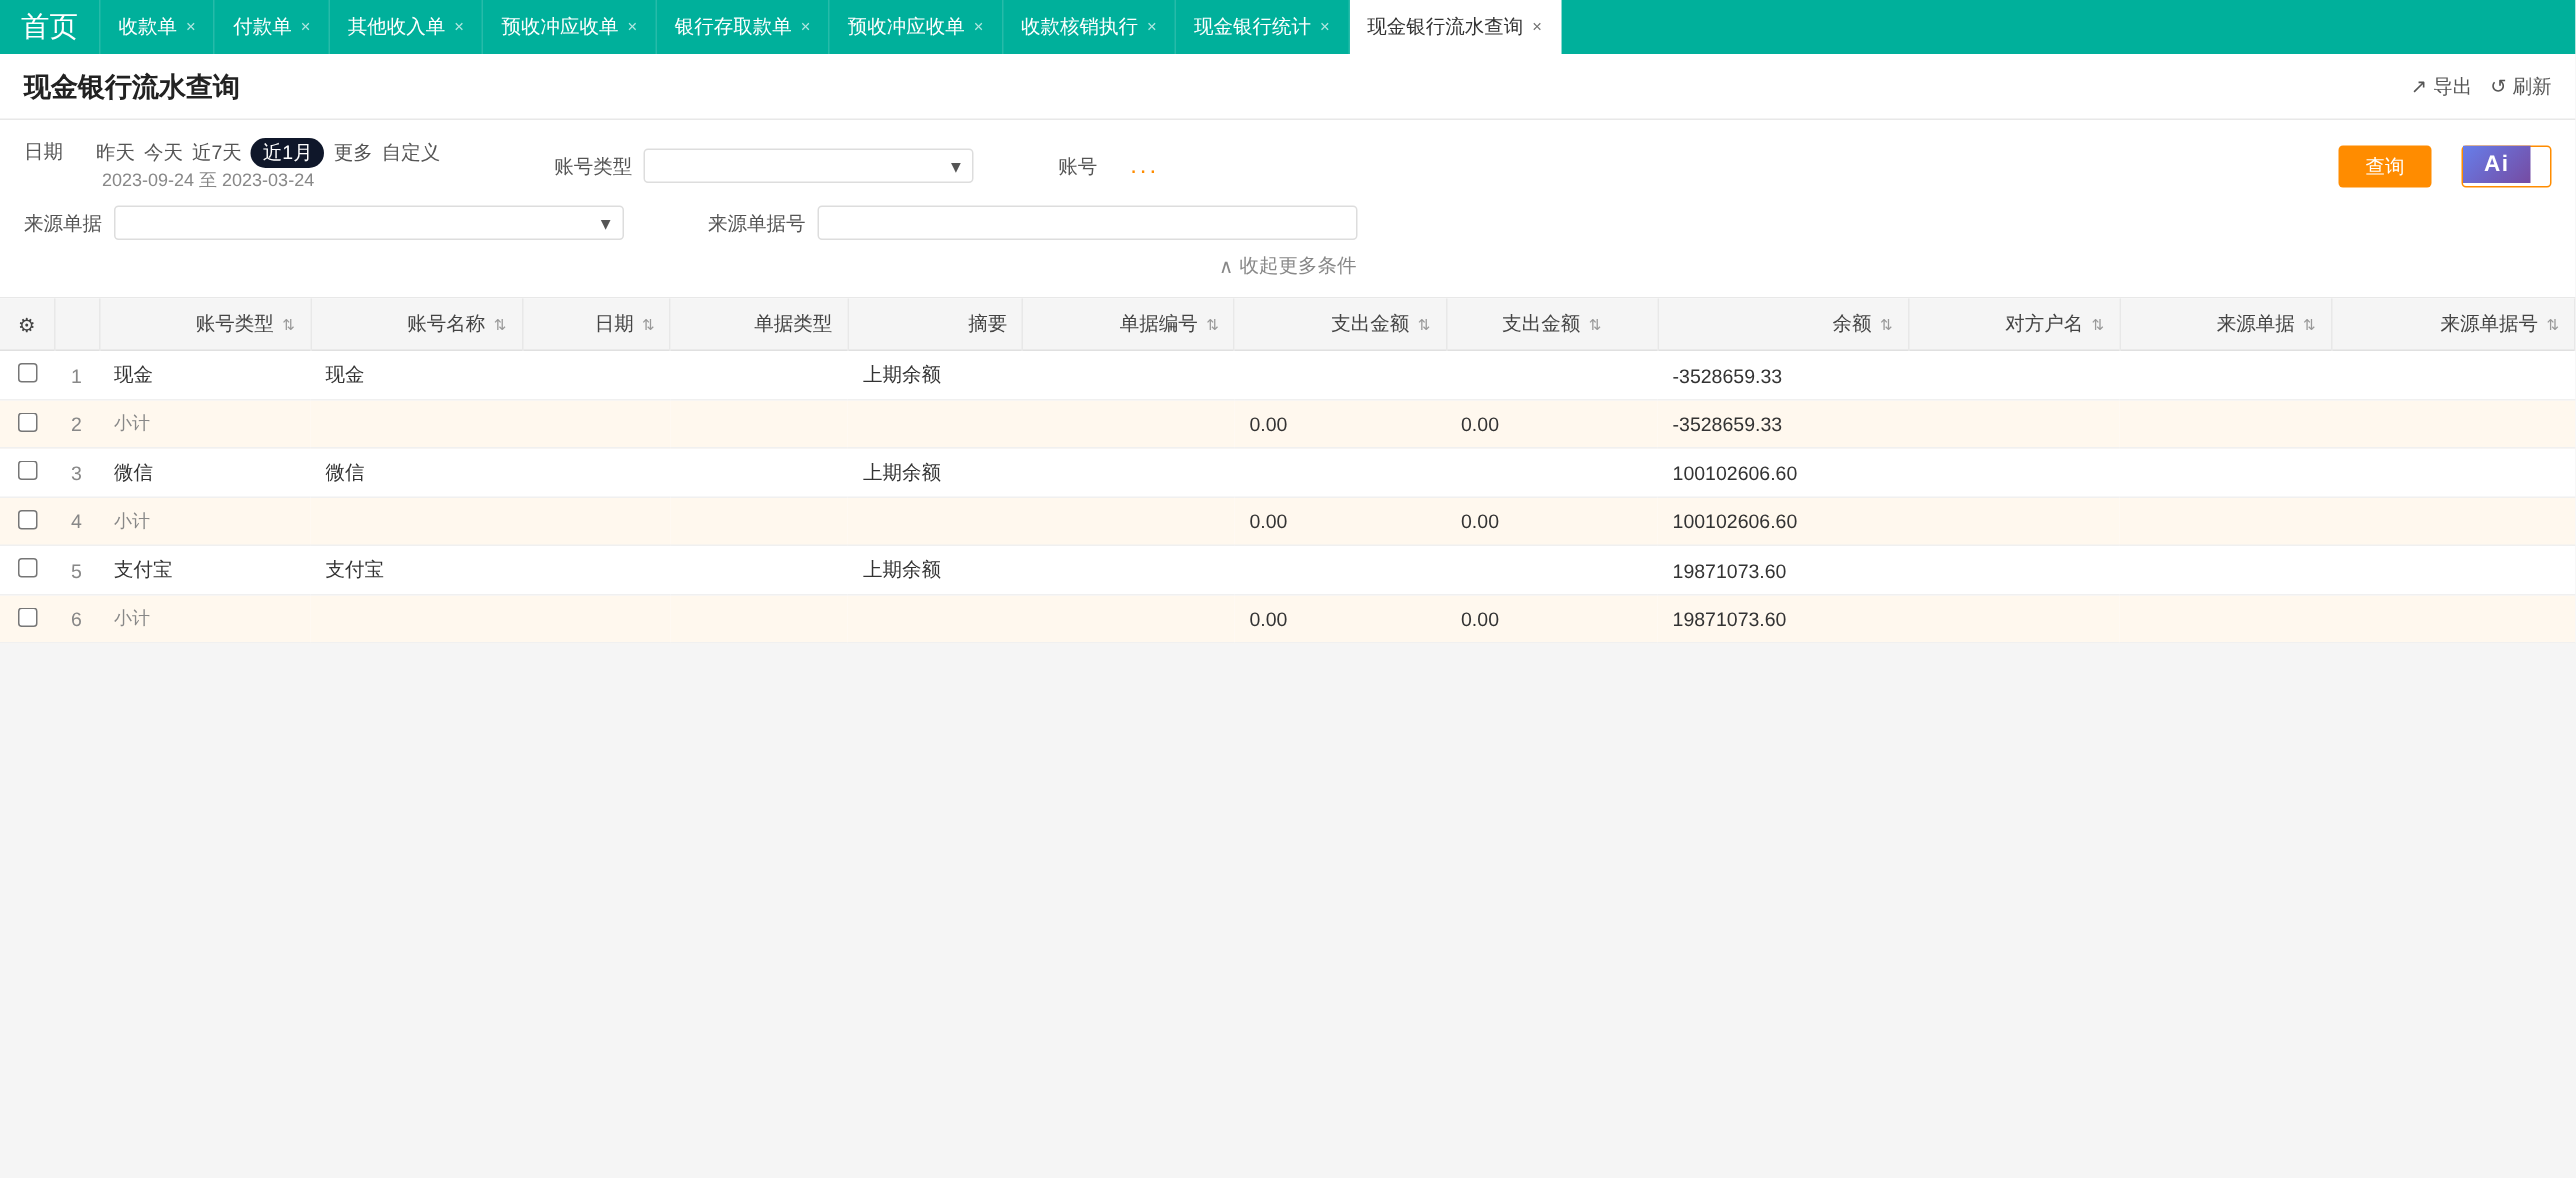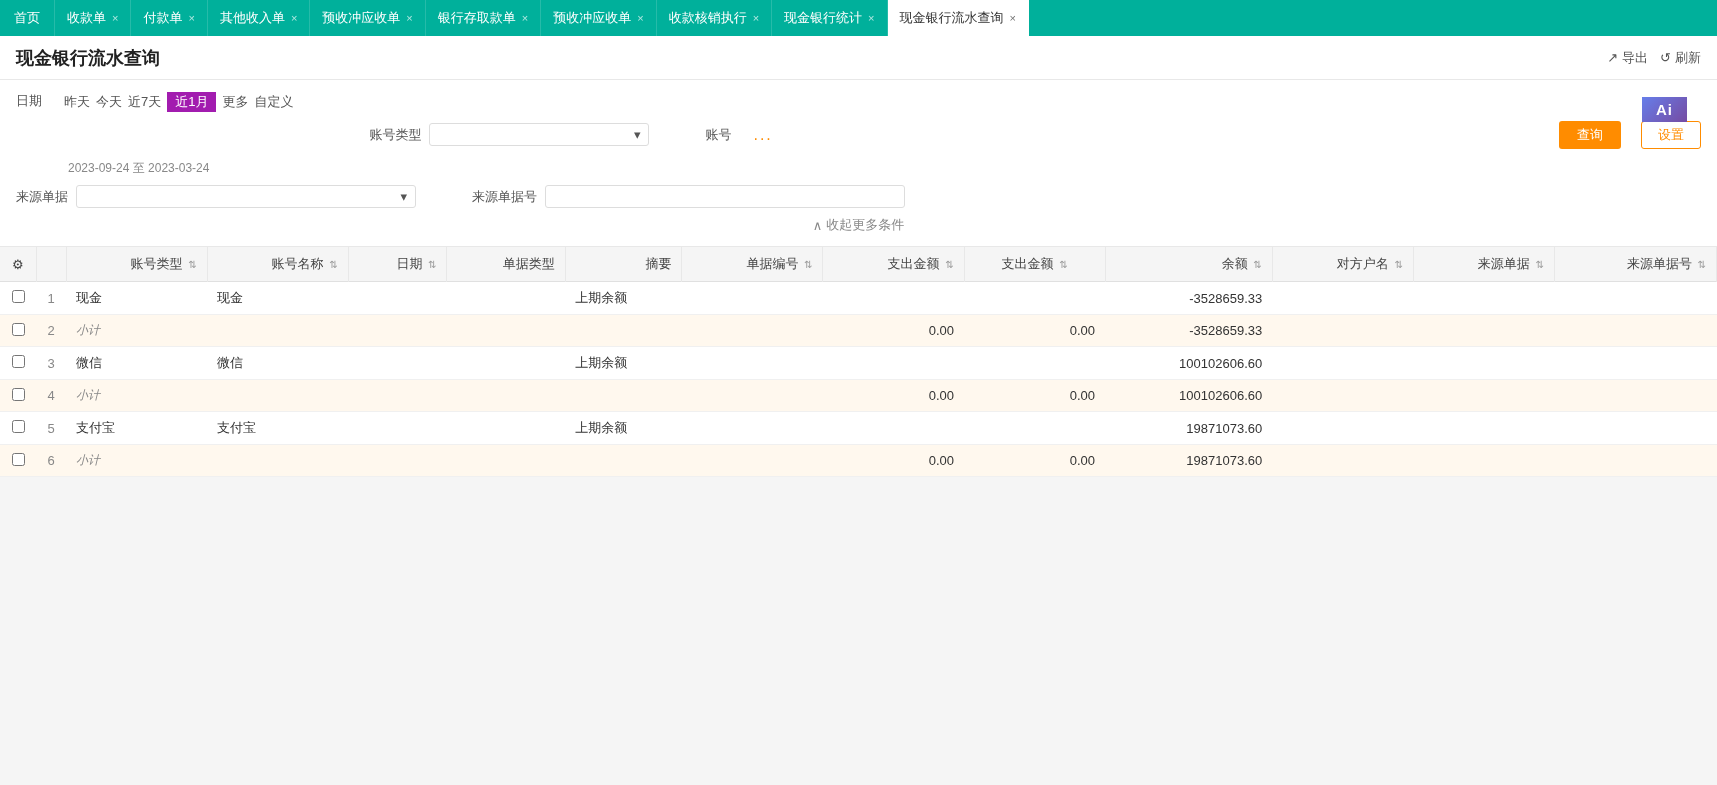--- a/index.html
+++ b/index.html
@@ -29,21 +29,21 @@
       color: #333;
     }
     .nav-item .close-x {
       margin-left: 6px;
       font-size: 11px;
       opacity: 0.7;
     }
     .nav-home {
       padding: 0 14px;
       color: #fff;
-      font-size: 13px;
+      font-size: 19px;
       cursor: pointer;
       border-right: 1px solid rgba(255,255,255,0.15);
       height: 100%;
       display: flex;
       align-items: center;
     }
 
     
     .page-header {
       background: #fff;
@@ -94,23 +94,23 @@
       display: flex;
       align-items: center;
       gap: 6px;
     }
     .date-shortcut {
       cursor: pointer;
       color: #555;
       font-size: 13px;
     }
     .date-shortcut.active {
-      background: #a21caf;
+      background: #0f172a;
       color: #fff;
-      border-radius: 0;
+      border-radius: 10px;
       padding: 1px 8px;
     }
     .date-range {
       color: #888;
       font-size: 12px;
       margin-left: 4px;
     }
     .filter-select {
       display: flex;
       align-items: center;
@@ -204,23 +204,23 @@
       background: #fff8ee;
     }
     tbody td {
       padding: 7px 10px;
       color: #333;
       white-space: nowrap;
       font-size: 13px;
     }
     .row-num { color: #888; text-align: center; width: 30px; }
     .orange-text { color: #ff8c00; }
-    .number-cell { text-align: right; }
+    .number-cell { text-align: left; }
     .negative-number { color: #333; }
-    .subtotal-label { color: #888; font-size: 12px; font-style: italic; }
+    .subtotal-label { color: #888; font-size: 12px; }
 
     
     .ai-badge {
       position: fixed;
       top: 97px;
       right: 30px;
       background: linear-gradient(135deg, #667eea 0%, #764ba2 100%);
       color: #fff;
       border-radius: 0;
       padding: 4px 14px;
@@ -284,21 +284,21 @@
       <span>刷新</span>
     </div>
   </div>
 </div>
 
 <div class="filter-area">
   <div class="filter-row">
 
     <div style="display:flex;align-items:flex-start;gap:8px;">
       <span class="filter-label">日期</span>
-      <div style="display:flex;flex-direction:column;gap:48px;">
+      <div style="display:flex;flex-direction:column;">
         <div class="date-shortcuts">
           <span class="date-shortcut">昨天</span>
           <span class="date-shortcut">今天</span>
           <span class="date-shortcut">近7天</span>
           <span class="date-shortcut active">近1月</span>
           <span class="date-shortcut">更多</span>
           <span class="date-shortcut">自定义</span>
         </div>
         <span class="date-range">2023-09-24 至 2023-03-24</span>
       </div>

